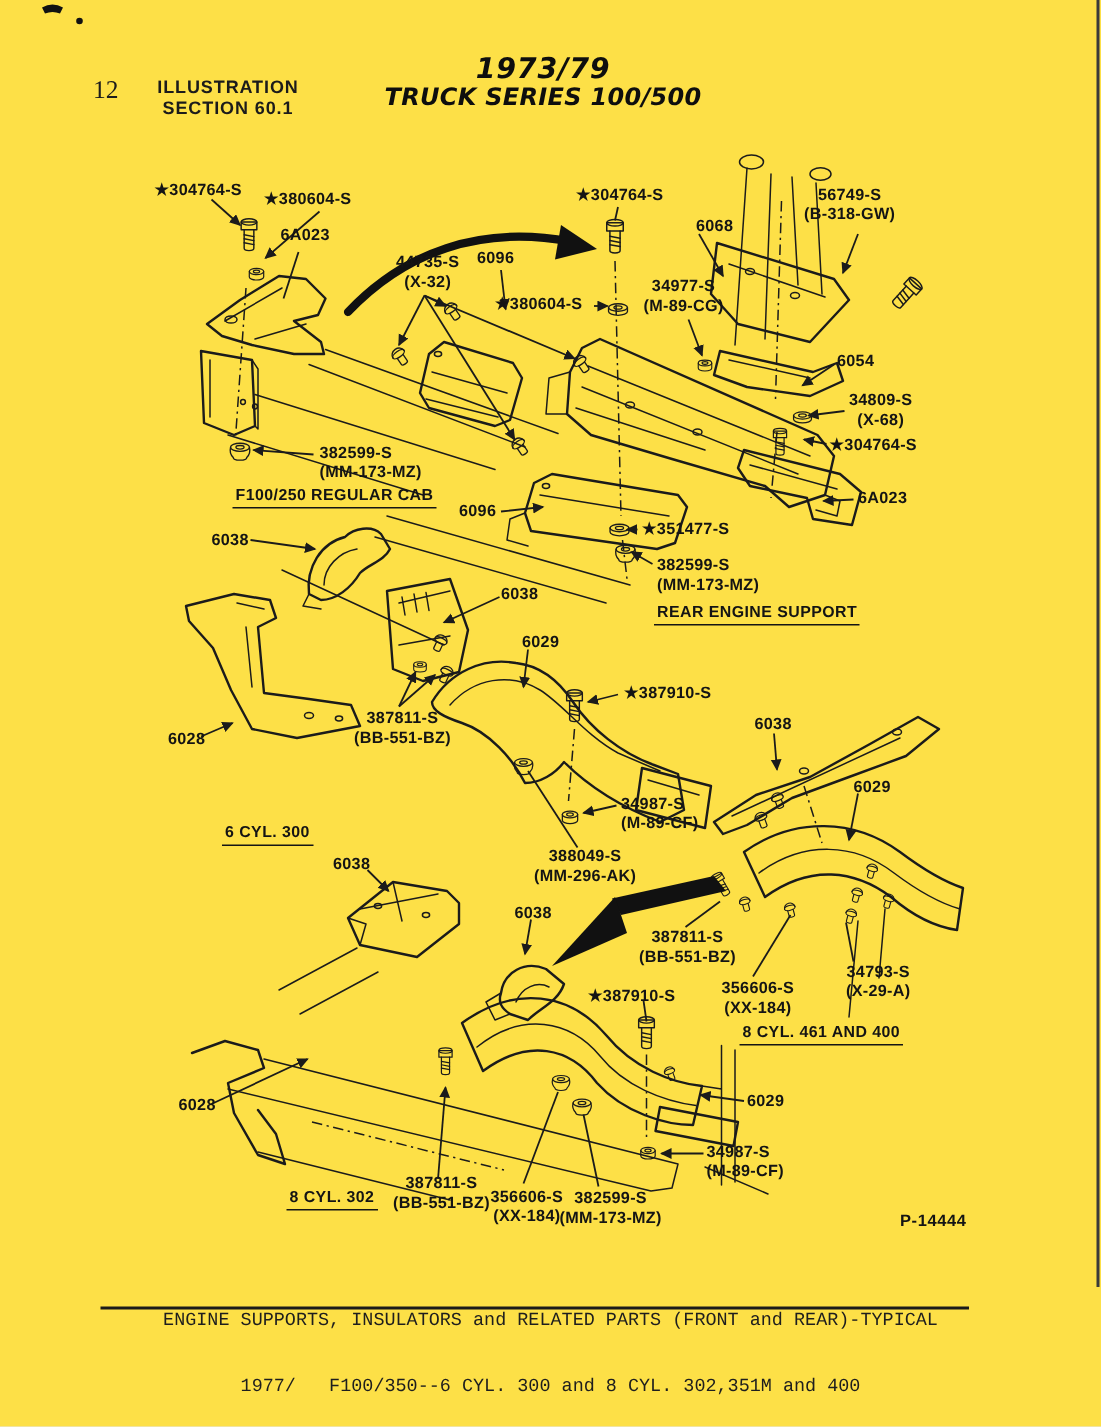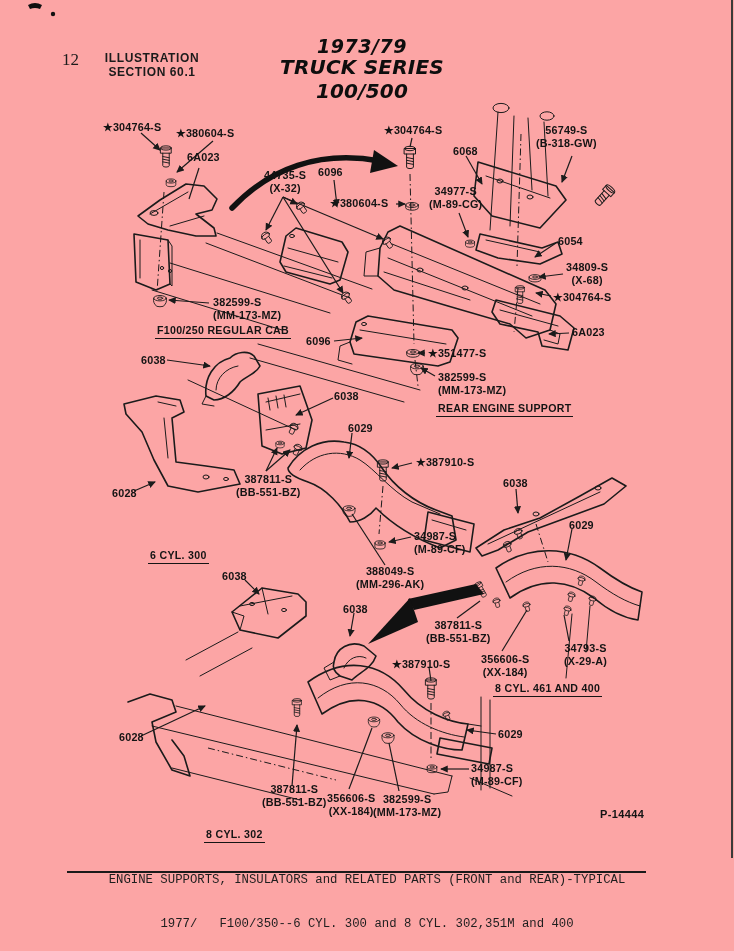--- a/index.html
+++ b/index.html
@@ -1,26 +1,26 @@
 <!DOCTYPE html>
 <html><head>
 <meta charset="utf-8">
 <style>
   html,body{margin:0;padding:0;background:#e8e8e6;}
-  .page{position:relative;width:734px;height:951px;background:#fca5a5;overflow:hidden;
+  .page{position:relative;width:734px;height:951px;background:#fde047;overflow:hidden;
         font-family:"Liberation Sans",sans-serif;color:#161616;}
   .artwork{position:absolute;left:0;top:0;}
   .pageno{position:absolute;left:62px;top:50px;font-family:"Liberation Serif",serif;
           font-size:17px;color:#1c1c1c;}
   .section-head{position:absolute;left:92px;top:51px;width:120px;text-align:center;
           font-weight:bold;font-size:12px;letter-spacing:.6px;line-height:1.18;color:#1b1b1b;}
   .title{position:absolute;left:242px;top:35px;width:240px;text-align:center;
          font-family:"DejaVu Sans",sans-serif;font-style:italic;font-weight:bold;color:#0e0e0e;}
   .title .t1{font-size:19px;letter-spacing:.5px;}
-  .title .t2{font-size:20px;letter-spacing:.2px;margin-top:-2px;}
+  .title .t2{font-size:16px;letter-spacing:.2px;margin-top:-2px;}
   .callout{position:absolute;font-weight:bold;font-size:10.8px;line-height:1.22;
            letter-spacing:.2px;white-space:nowrap;color:#141414;}
   .callout.center{text-align:center;}
   .callout.ul div{display:inline-block;border-bottom:1.7px solid #141414;
            padding:0 2px 1.5px 2px;font-size:10.6px;letter-spacing:.3px;}
   .plate{position:absolute;left:564px;top:808px;font-weight:bold;font-size:11px;
          letter-spacing:.4px;color:#141414;padding-left:36px;}
   .caption{position:absolute;left:10px;top:844px;width:714px;text-align:center;
            font-family:"Liberation Mono",monospace;font-size:12.3px;line-height:1.18;
            color:#1e1e1e;white-space:pre;}
@@ -287,21 +287,21 @@
       <div class="callout center" style="left: 264px; top: 169px;">
         <div>44735-S</div>
         <div>(X-32)</div>
       </div>
       <div class="callout" style="left: 318px; top: 166px;">
         <div>6096</div>
       </div>
       <div class="callout" style="left: 384px; top: 124px;">
         <div>★304764-S</div>
       </div>
-      <div class="callout" style="left: 453px; top: 145px; text-align: center;">
+      <div class="callout" style="left: 464px; top: 145px; text-align: center;">
         <div>6068</div>
       </div>
       <div class="callout center" style="left: 536px; top: 124px;">
         <div>56749-S</div>
         <div>(B-318-GW)</div>
       </div>
       <div class="callout center" style="left: 429px; top: 185px;">
         <div>34977-S</div>
         <div>(M-89-CG)</div>
       </div>
@@ -389,21 +389,21 @@
         <div>34793-S</div>
         <div>(X-29-A)</div>
       </div>
       <div class="callout ul" style="left: 493px; top: 682px;"><div>8 CYL. 461 AND 400</div></div>
       <div class="callout" style="left: 392px; top: 658px;">
         <div>★387910-S</div>
       </div>
       <div class="callout" style="left: 119px; top: 731px;">
         <div>6028</div>
       </div>
-      <div class="callout ul" style="left: 191px; top: 828px; margin-left: 13px;"><div>8 CYL. 302</div></div>
+      <div class="callout ul" style="left: 191px; top: 792px;"><div>8 CYL. 302</div></div>
       <div class="callout center" style="left: 262px; top: 783px;">
         <div>387811-S</div>
         <div>(BB-551-BZ)</div>
       </div>
       <div class="callout center" style="left: 327px; top: 792px;">
         <div>356606-S</div>
         <div>(XX-184)</div>
       </div>
       <div class="callout center" style="left: 373px; top: 793px;">
         <div>382599-S</div>

